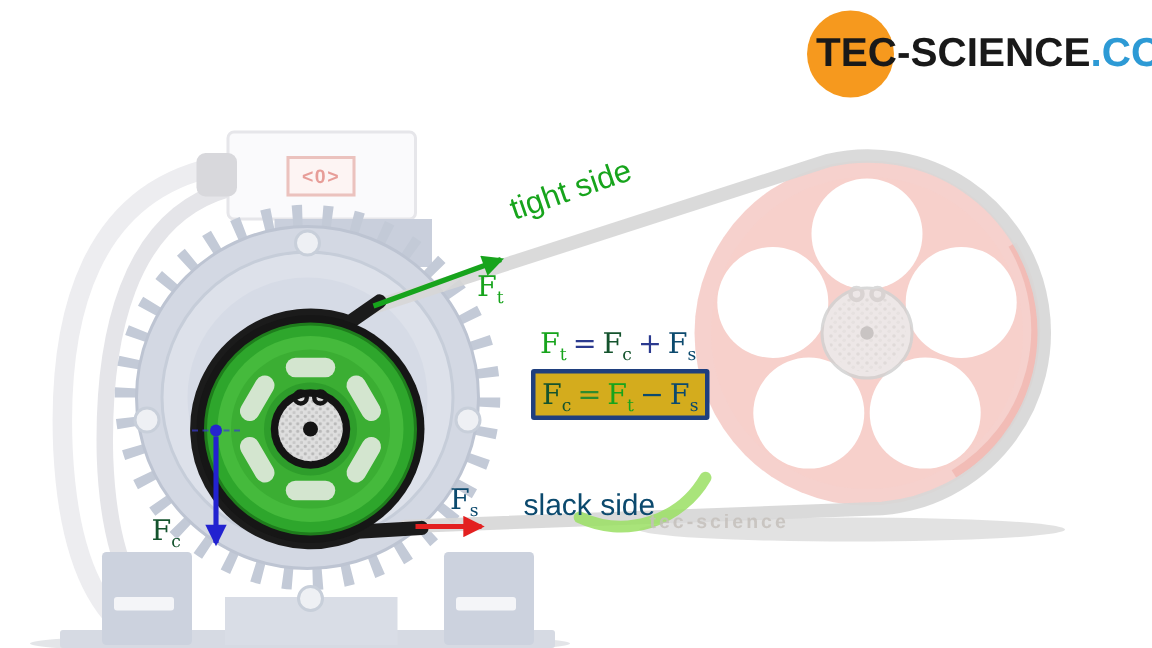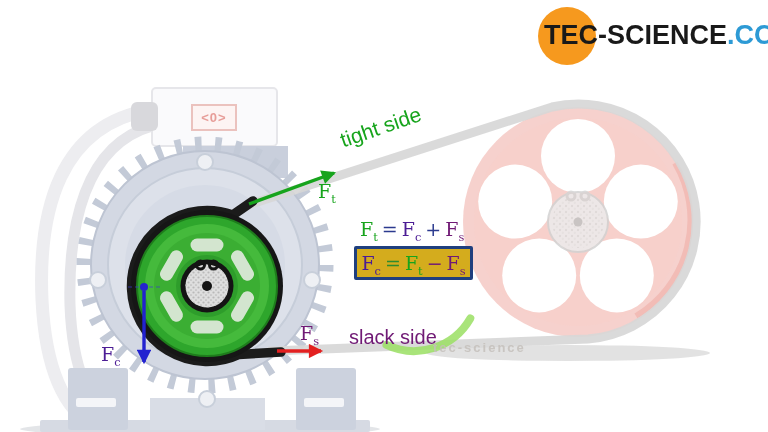--- a/index.html
+++ b/index.html
@@ -3,22 +3,22 @@
 <meta charset="utf-8">
 <style>
   html,body{margin:0;padding:0;background:#fff;}
   .stage{position:relative;width:768px;height:432px;background:#ffffff;overflow:hidden;
          font-family:"Liberation Sans", sans-serif;}
   .stage svg{position:absolute;left:0;top:0;}
   .lbl{position:absolute;white-space:nowrap;}
   .math{font-family:"DejaVu Serif", serif;}
   .math sub{font-size:0.6em;line-height:0;}
   .c-green{color:#17A41C;}
-  .c-red{color:#701a75;}
-  .c-blue{color:#4c1d95;}
+  .c-red{color:#0c4a6e;}
+  .c-blue{color:#14532d;}
   .c-navy{color:#2B3A8F;}
   .c-eqgreen{color:#2E8B2E;}
   .logo-circle{position:absolute;left:538px;top:7px;width:58px;height:58px;border-radius:50%;
                background:#F6991E;}
   .logo-text{position:absolute;left:544px;top:20px;font-size:27px;font-weight:bold;
              letter-spacing:0px;color:#191919;}
   .logo-text .suffix{color:#2D9AD5;}
   .rot-tight{left:341px;top:129px;transform:rotate(-19deg);transform-origin:left center;
              font-size:21px;font-weight:500;}
   .slack-lbl{left:349px;top:326px;font-size:20px;font-weight:500;}

